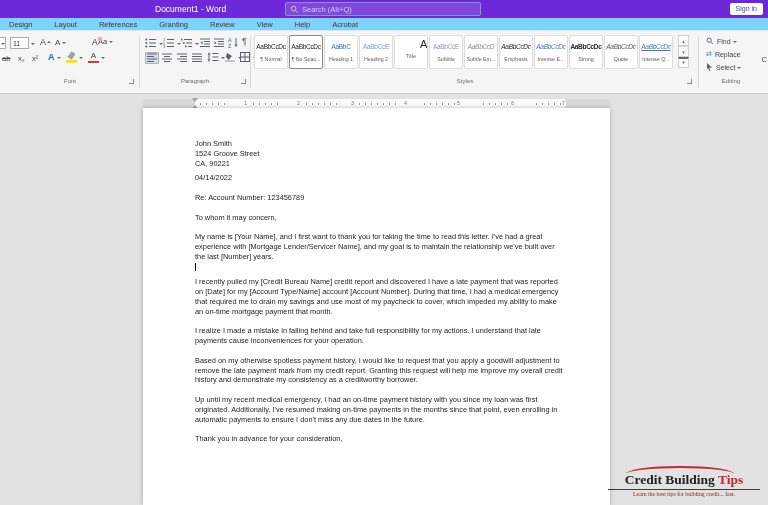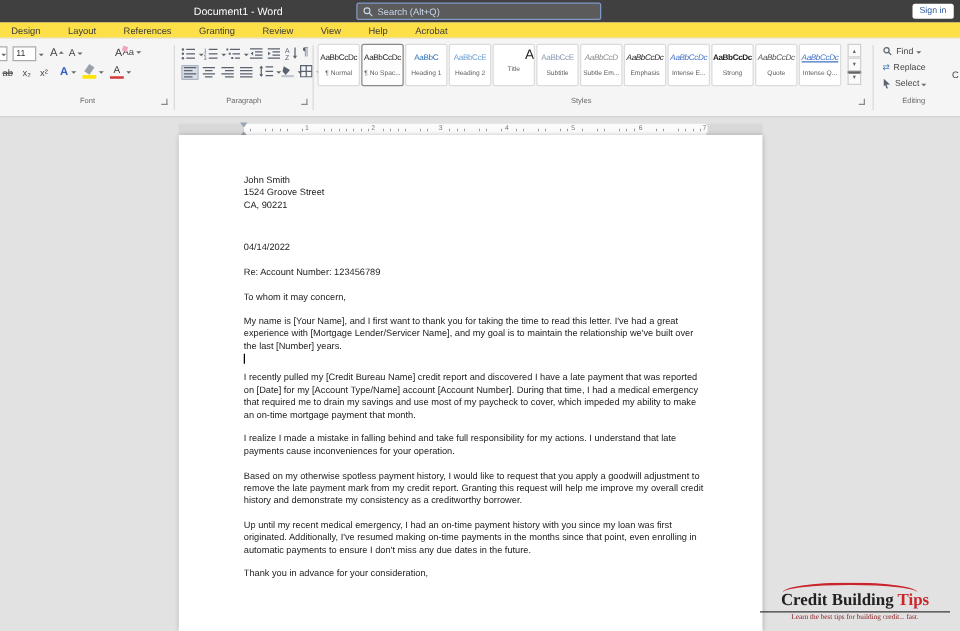--- a/index.html
+++ b/index.html
@@ -1,32 +1,32 @@
 <!DOCTYPE html>
 <html><head>
 <meta charset="utf-8">
 <style>
   * { box-sizing: border-box; margin: 0; padding: 0; }
   html,body { width:768px; height:505px; overflow:hidden; }
   body { position:relative; font-family:"Liberation Sans", sans-serif; background:#e2e2e2; }
 
   
-  .titlebar { position:absolute; left:0; top:0; width:768px; height:18px; background:#404040; }
+  .titlebar { position:absolute; left:0; top:0; width:768px; height:18px; background:#6d28d9; }
   .doc-title { position:absolute; left:155px; top:4px; font-size:8.5px; color:#ffffff; white-space:nowrap; }
   .searchbox { position:absolute; left:285px; top:2px; width:196px; height:14px;
     background:rgba(255,255,255,0.14); border:1px solid #8099c4; border-radius:2px;
     display:flex; align-items:center; padding:0 4px; }
   .searchbox input { background:transparent; border:none; outline:none; color:#d9e2f3;
     font-size:7.5px; width:100%; font-family:"Liberation Sans",sans-serif; }
   .searchbox input::placeholder { color:#c9d6ee; }
   .signin { position:absolute; right:5px; top:3px; height:12px; background:#ffffff; color:#2b579a;
     font-size:7px; border:none; border-radius:2px; padding:0 6px; line-height:12px; cursor:pointer; }
 
   
-  .tabsbar { position:absolute; left:0; top:18px; width:768px; height:13px; background:#fde047;
+  .tabsbar { position:absolute; left:0; top:18px; width:768px; height:13px; background:#7dd3fc;
     border-bottom:1px solid #e4e4e4; display:flex; align-items:center; padding-left:9px; }
   .tab { font-size:7.5px; color:#3b3b3b; margin-right:22px; white-space:nowrap; cursor:pointer; }
 
   
   .ribbon { position:absolute; left:0; top:31px; width:768px; height:63px; background:#f5f5f5;
     border-bottom:1px solid #cccccc; }
   .vsep { position:absolute; top:5px; width:1px; height:52px; background:#d9d9d9; }
   .grp-label { position:absolute; top:47px; font-size:6px; color:#6a6a6a; text-align:center; }
   .launcher { position:absolute; top:48px; width:5px; height:5px; border-right:1px solid #8a8a8a;
     border-bottom:1px solid #8a8a8a; cursor:pointer; }
@@ -84,21 +84,21 @@
   .ruler-num { position:absolute; top:1px; font-size:5.5px; color:#7a7a7a; background:#fbfbfb; padding:0 1px; }
   .indent-marker { position:absolute; left:49px; top:-1px; width:0; height:0;
     border:3px solid transparent; border-top:4px solid #9aa4b0; }
   .indent-marker.bottom { top:auto; bottom:-1px; border-top:3px solid transparent; border-bottom:4px solid #9aa4b0; }
 
   .page { position:absolute; left:143px; top:13px; width:467px; height:397px; background:#ffffff;
     box-shadow:0 0 4px rgba(0,0,0,0.28); }
   .page-content { padding:31px 45px 0 52px; font-size:7.4px; line-height:9.8px; color:#232323; }
   .page-content p { margin:0 0 9.8px 0; }
   .addr p { margin:0; }
-  .addr { margin-bottom:25px; }
+  .addr { margin-bottom:5px; }
   .caret-line { height:9.8px; }
   .caret { display:inline-block; width:1px; height:8px; background:#000; vertical-align:middle; }
   .p2 { margin-top:6px !important; }
   .closing { margin-top:8px !important; }
 
   
   .logo { position:absolute; right:8px; bottom:8px; width:152px; text-align:center; }
   .logo-arc { position:absolute; top:-6px; left:18px; width:108px; height:16px;
     border-top:2.5px solid #c9252b; border-radius:50%; }
   .logo-head { font-family:"Liberation Serif", serif; font-weight:bold; font-size:13.5px; color:#222222; white-space:nowrap; }

